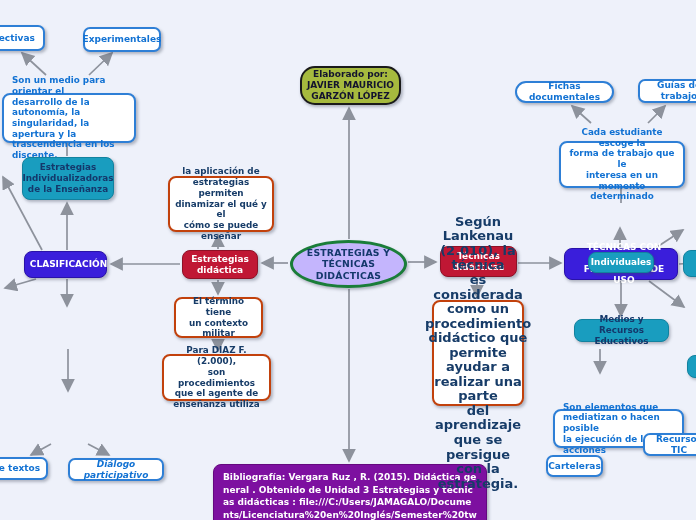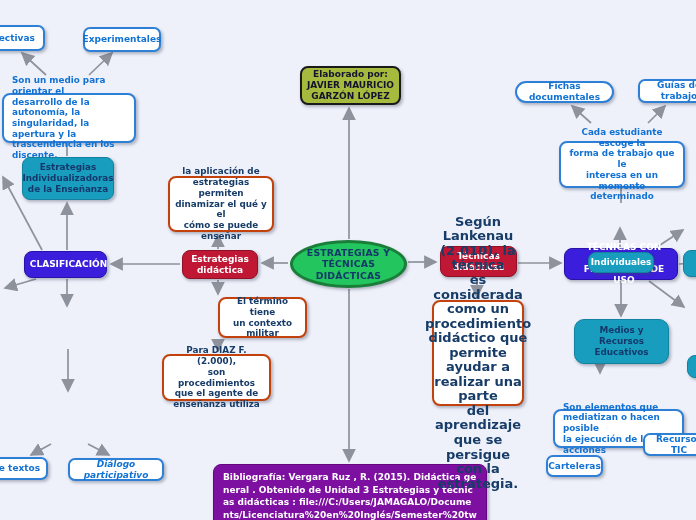--- a/index.html
+++ b/index.html
@@ -11,21 +11,21 @@
         border-radius:8px;line-height:1.22;padding:2px 4px;
         box-shadow:1.5px 2px 3px rgba(60,70,90,.35);}
   .leaf{background:#fff;border:2px solid #2e7fd6;color:#1272d3;font-size:9px;border-radius:7px;}
   .info-blue{background:#fff;border:2px solid #2e7fd6;color:#1272d3;font-size:8.8px;margin-top:17px;}
   .info-navy{background:#fff;border:2px solid #c2410c;color:#173c68;font-size:8.8px;}
   .teal{background:#199dbf;border:1px solid #12829f;color:#14386b;font-size:8.8px;}
   .teal-white{color:#ffffff;margin-top:48px;}
   .red{background:#c01734;border:1px solid #8e1126;color:#fff;font-size:9px;}
   .violet{background:#3a1edb;border:1px solid #2a12a8;color:#fff;font-size:9px;padding-left:10px;}
   .olive{background:#a6ba3e;border:2px solid #1a1a1a;color:#13132e;font-size:9px;}
-  .ellipse{background:#22c55e;border:3px solid #1a7d39;border-radius:50%;color:#14386b;
+  .ellipse{background:#c4b5fd;border:3px solid #1a7d39;border-radius:50%;color:#14386b;
            font-size:9.3px;letter-spacing:.2px;}
   .align-left{text-align:left;justify-content:flex-start;padding-left:8px;}
   .biblio{background:#7d10a0;border:1px solid #65087f;color:#fff;font-size:9px;
           text-align:left;align-items:flex-start;justify-content:flex-start;
           white-space:normal;word-break:break-all;padding:6px 9px;line-height:12.5px;}
 </style>
 </head>
 <body>
 
 <div class="canvas">
@@ -82,29 +82,29 @@
 de la Enseñanza</div>
   <div class="node violet" style="left:24px;top:251px;width:83px;height:27px;">CLASIFICACIÓN</div>
   <div class="node leaf" style="left:-58px;top:457px;width:106px;height:23px;">Análisis de textos</div>
   <div class="node leaf" style="left:68px;top:458px;width:96px;height:23px;font-style:italic;">Diálogo participativo</div>
 
   <div class="node info-navy" style="left:168px;top:176px;width:106px;height:56px;">la aplicación de
 estrategias permiten
 dinamizar el qué y el
 cómo se puede
 enseñar</div>
-  <div class="node olive" style="left:300px;top:66px;width:101px;height:39px;">Elaborado por:
+  <div class="node olive" style="left:300px;top:66px;width:101px;height:39px;border-radius:15px;">Elaborado por:
 JAVIER MAURICIO
 GARZÓN LÓPEZ</div>
   <div class="node ellipse" style="left:290px;top:240px;width:117px;height:48px;">ESTRATEGIAS Y
 TÉCNICAS
 DIDÁCTICAS</div>
   <div class="node red" style="left:182px;top:250px;width:76px;height:29px;">Estrategias
 didáctica</div>
-  <div class="node info-navy" style="left:174px;top:297px;width:89px;height:41px;margin-left:44px;">El término tiene
+  <div class="node info-navy" style="left:174px;top:297px;width:89px;height:41px;">El término tiene
 un contexto
 militar</div>
   <div class="node info-navy" style="left:162px;top:354px;width:109px;height:47px;">Para DIAZ F. (2.000),
 son procedimientos
 que el agente de
 enseñanza utiliza</div>
   <div class="node biblio" style="left:213px;top:464px;width:274px;height:75px;">Bibliografía: Vergara Ruz , R. (2015). Didáctica general . Obtenido de Unidad 3 Estrategias y técnicas didácticas : file:///C:/Users/JAMAGALO/Documents/Licenciatura%20en%20Inglés/Semester%20two/2.7%20Didáctica%20general%20JAQUELINE%20GONZALEZ%20PALENCIA/Unidad%203%20Estrategias%20y%20Técnicas%20Didácticas/Documentos/Unidad</div>
 
   <div class="node red" style="left:440px;top:246px;width:77px;height:31px;">Técnicas
 didácticas</div>
@@ -123,21 +123,21 @@
 FRECUENCIA DE USO</div>
   <div class="node teal teal-white" style="left:588px;top:204px;width:66px;height:21px;">Individuales</div>
   <div class="node teal teal-white" style="left:683px;top:202px;width:34px;height:27px;"></div>
   <div class="node teal teal-white" style="left:687px;top:307px;width:34px;height:23px;"></div>
   <div class="node info-blue" style="left:559px;top:124px;width:126px;height:47px;">Cada estudiante escoge la
 forma de trabajo que le
 interesa en un momento
 determinado</div>
   <div class="node leaf" style="left:515px;top:81px;width:99px;height:22px;border-radius:11px;">Fichas documentales</div>
   <div class="node leaf" style="left:638px;top:79px;width:82px;height:24px;">Guías de trabajo</div>
-  <div class="node teal" style="left:574px;top:319px;width:95px;height:45px;border-radius:10px;">Medios y Recursos
+  <div class="node teal" style="left:574px;top:319px;width:95px;height:23px;">Medios y Recursos
 Educativos</div>
   <div class="node info-blue align-left" style="left:553px;top:392px;width:131px;height:39px;">Son elementos que
 mediatizan o hacen posible
 la ejecución de las acciones</div>
   <div class="node leaf" style="left:546px;top:435px;width:57px;height:22px;margin-top:20px;">Carteleras</div>
   <div class="node leaf" style="left:643px;top:433px;width:72px;height:23px;">Recursos TIC</div>
 
 </div>
 
 </body></html>

